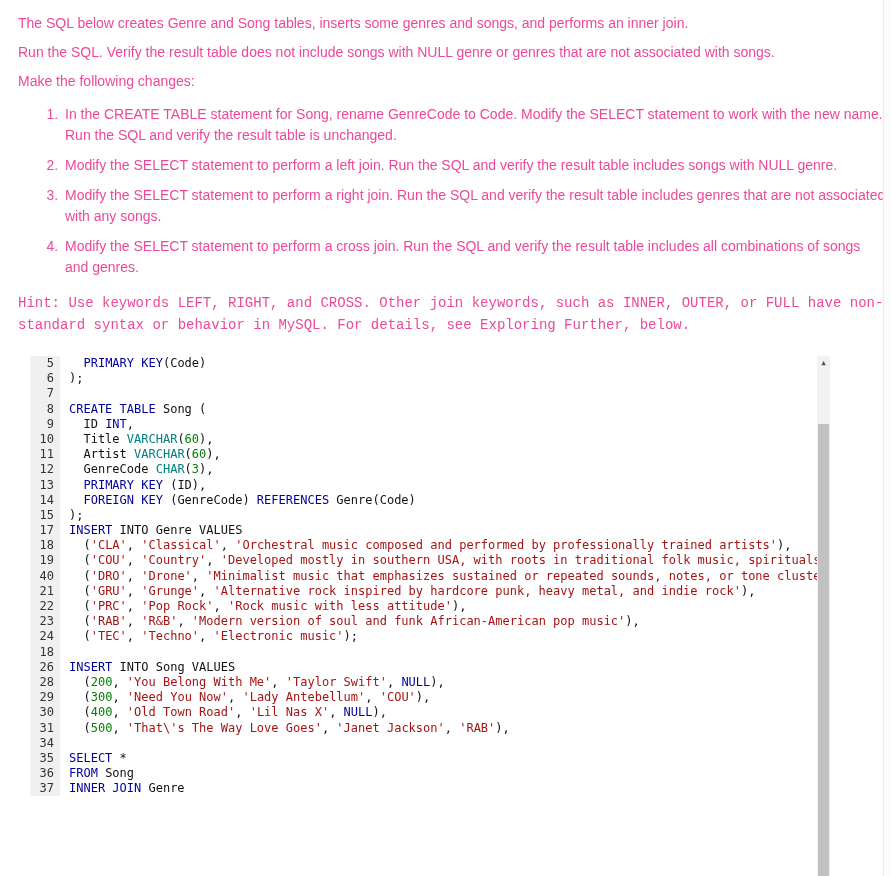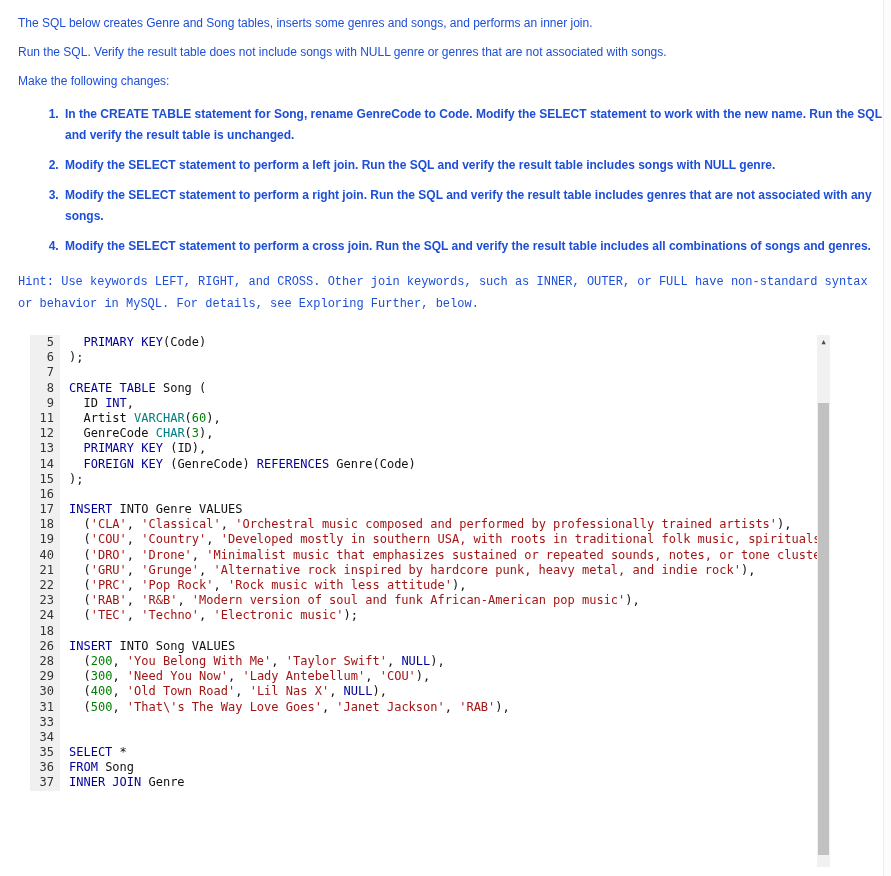--- a/index.html
+++ b/index.html
@@ -1,24 +1,24 @@
 <!DOCTYPE html>
 <html style="--kw: #000099; --ty: #008080; --nu: #008000; --st: #a31515; --pl: #111111;"><head>
 <meta charset="utf-8">
 <style>
   html,body{margin:0;padding:0;}
   body{
     width:891px;height:876px;overflow:hidden;background:#ffffff;
     font-family:"Liberation Sans", sans-serif;
     position:relative;
   }
-  .content{padding:12px 4px 0 18px;color:#1d4ed8;font-size:12px;}
+  .content{padding:12px 4px 0 18px;color:#ec4899;font-size:14px;}
   .content p{margin:0 0 7px 0;line-height:22px;}
   ol.steps{margin:12px 0 14px 0;padding-left:44px;}
-  ol.steps li{margin-bottom:9px;line-height:21px;padding-left:3px;font-weight:bold;}
+  ol.steps li{margin-bottom:9px;line-height:21px;padding-left:3px;}
   .hint{margin-top:14px;font-family:Liberation Mono, monospace;}
 
   
   .editor{
     position:relative;
     margin:20px 0 0 30px;
     width:800px;height:538px;
     font-family:"DejaVu Sans Mono", monospace;
     font-size:12px;
     background:#ffffff;
@@ -69,41 +69,40 @@
   <p class="hint">Hint: Use keywords LEFT, RIGHT, and CROSS. Other join keywords, such as INNER, OUTER, or FULL have non-standard syntax or behavior in MySQL. For details, see Exploring Further, below.</p>
 </div>
 
 <div class="editor">
   <div class="lines">
       <div class="line"><div class="gut">5</div><div class="code"><span class="tk-p">  </span><span class="tk-k">PRIMARY KEY</span><span class="tk-p">(Code)</span></div></div>
       <div class="line"><div class="gut">6</div><div class="code"><span class="tk-p">);</span></div></div>
       <div class="line"><div class="gut">7</div><div class="code"></div></div>
       <div class="line"><div class="gut">8</div><div class="code"><span class="tk-k">CREATE TABLE</span><span class="tk-p"> Song (</span></div></div>
       <div class="line"><div class="gut">9</div><div class="code"><span class="tk-p">  ID </span><span class="tk-k">INT</span><span class="tk-p">,</span></div></div>
+      <div class="line"><div class="gut">10</div><div class="code"><span class="tk-p">  Title </span><span class="tk-t">VARCHAR</span><span class="tk-p">(</span><span class="tk-n">60</span><span class="tk-p">),</span></div></div>
       <div class="line"><div class="gut">11</div><div class="code"><span class="tk-p">  Artist </span><span class="tk-t">VARCHAR</span><span class="tk-p">(</span><span class="tk-n">60</span><span class="tk-p">),</span></div></div>
       <div class="line"><div class="gut">12</div><div class="code"><span class="tk-p">  GenreCode </span><span class="tk-t">CHAR</span><span class="tk-p">(</span><span class="tk-n">3</span><span class="tk-p">),</span></div></div>
       <div class="line"><div class="gut">13</div><div class="code"><span class="tk-p">  </span><span class="tk-k">PRIMARY KEY</span><span class="tk-p"> (ID),</span></div></div>
       <div class="line"><div class="gut">14</div><div class="code"><span class="tk-p">  </span><span class="tk-k">FOREIGN KEY</span><span class="tk-p"> (GenreCode) </span><span class="tk-k">REFERENCES</span><span class="tk-p"> Genre(Code)</span></div></div>
       <div class="line"><div class="gut">15</div><div class="code"><span class="tk-p">);</span></div></div>
-      <div class="line"><div class="gut">16</div><div class="code"></div></div>
       <div class="line"><div class="gut">17</div><div class="code"><span class="tk-k">INSERT</span><span class="tk-p"> INTO Genre VALUES</span></div></div>
       <div class="line"><div class="gut">18</div><div class="code"><span class="tk-p">  (</span><span class="tk-s">'CLA'</span><span class="tk-p">, </span><span class="tk-s">'Classical'</span><span class="tk-p">, </span><span class="tk-s">'Orchestral music composed and performed by professionally trained artists'</span><span class="tk-p">),</span></div></div>
       <div class="line"><div class="gut">19</div><div class="code"><span class="tk-p">  (</span><span class="tk-s">'COU'</span><span class="tk-p">, </span><span class="tk-s">'Country'</span><span class="tk-p">, </span><span class="tk-s">'Developed mostly in southern USA, with roots in traditional folk music, spirituals and</span></div></div>
       <div class="line"><div class="gut">40</div><div class="code"><span class="tk-p">  (</span><span class="tk-s">'DRO'</span><span class="tk-p">, </span><span class="tk-s">'Drone'</span><span class="tk-p">, </span><span class="tk-s">'Minimalist music that emphasizes sustained or repeated sounds, notes, or tone clusters'</span></div></div>
       <div class="line"><div class="gut">21</div><div class="code"><span class="tk-p">  (</span><span class="tk-s">'GRU'</span><span class="tk-p">, </span><span class="tk-s">'Grunge'</span><span class="tk-p">, </span><span class="tk-s">'Alternative rock inspired by hardcore punk, heavy metal, and indie rock'</span><span class="tk-p">),</span></div></div>
       <div class="line"><div class="gut">22</div><div class="code"><span class="tk-p">  (</span><span class="tk-s">'PRC'</span><span class="tk-p">, </span><span class="tk-s">'Pop Rock'</span><span class="tk-p">, </span><span class="tk-s">'Rock music with less attitude'</span><span class="tk-p">),</span></div></div>
       <div class="line"><div class="gut">23</div><div class="code"><span class="tk-p">  (</span><span class="tk-s">'RAB'</span><span class="tk-p">, </span><span class="tk-s">'R&amp;B'</span><span class="tk-p">, </span><span class="tk-s">'Modern version of soul and funk African-American pop music'</span><span class="tk-p">),</span></div></div>
       <div class="line"><div class="gut">24</div><div class="code"><span class="tk-p">  (</span><span class="tk-s">'TEC'</span><span class="tk-p">, </span><span class="tk-s">'Techno'</span><span class="tk-p">, </span><span class="tk-s">'Electronic music'</span><span class="tk-p">);</span></div></div>
       <div class="line"><div class="gut">18</div><div class="code"></div></div>
       <div class="line"><div class="gut">26</div><div class="code"><span class="tk-k">INSERT</span><span class="tk-p"> INTO Song VALUES</span></div></div>
       <div class="line"><div class="gut">28</div><div class="code"><span class="tk-p">  (</span><span class="tk-n">200</span><span class="tk-p">, </span><span class="tk-s">'You Belong With Me'</span><span class="tk-p">, </span><span class="tk-s">'Taylor Swift'</span><span class="tk-p">, </span><span class="tk-k">NULL</span><span class="tk-p">),</span></div></div>
       <div class="line"><div class="gut">29</div><div class="code"><span class="tk-p">  (</span><span class="tk-n">300</span><span class="tk-p">, </span><span class="tk-s">'Need You Now'</span><span class="tk-p">, </span><span class="tk-s">'Lady Antebellum'</span><span class="tk-p">, </span><span class="tk-s">'COU'</span><span class="tk-p">),</span></div></div>
       <div class="line"><div class="gut">30</div><div class="code"><span class="tk-p">  (</span><span class="tk-n">400</span><span class="tk-p">, </span><span class="tk-s">'Old Town Road'</span><span class="tk-p">, </span><span class="tk-s">'Lil Nas X'</span><span class="tk-p">, </span><span class="tk-k">NULL</span><span class="tk-p">),</span></div></div>
       <div class="line"><div class="gut">31</div><div class="code"><span class="tk-p">  (</span><span class="tk-n">500</span><span class="tk-p">, </span><span class="tk-s">'That\'s The Way Love Goes'</span><span class="tk-p">, </span><span class="tk-s">'Janet Jackson'</span><span class="tk-p">, </span><span class="tk-s">'RAB'</span><span class="tk-p">),</span></div></div>
-      <div class="line"><div class="gut">33</div><div class="code"></div></div>
       <div class="line"><div class="gut">34</div><div class="code"></div></div>
       <div class="line"><div class="gut">35</div><div class="code"><span class="tk-k">SELECT</span><span class="tk-p"> *</span></div></div>
       <div class="line"><div class="gut">36</div><div class="code"><span class="tk-k">FROM</span><span class="tk-p"> Song</span></div></div>
       <div class="line"><div class="gut">37</div><div class="code"><span class="tk-k">INNER JOIN</span><span class="tk-p"> Genre</span></div></div>
     </div>
 
   <div class="vscroll">
     <div class="vbtn vbtn-up">▲</div>
     <div class="vthumb"></div>
 

